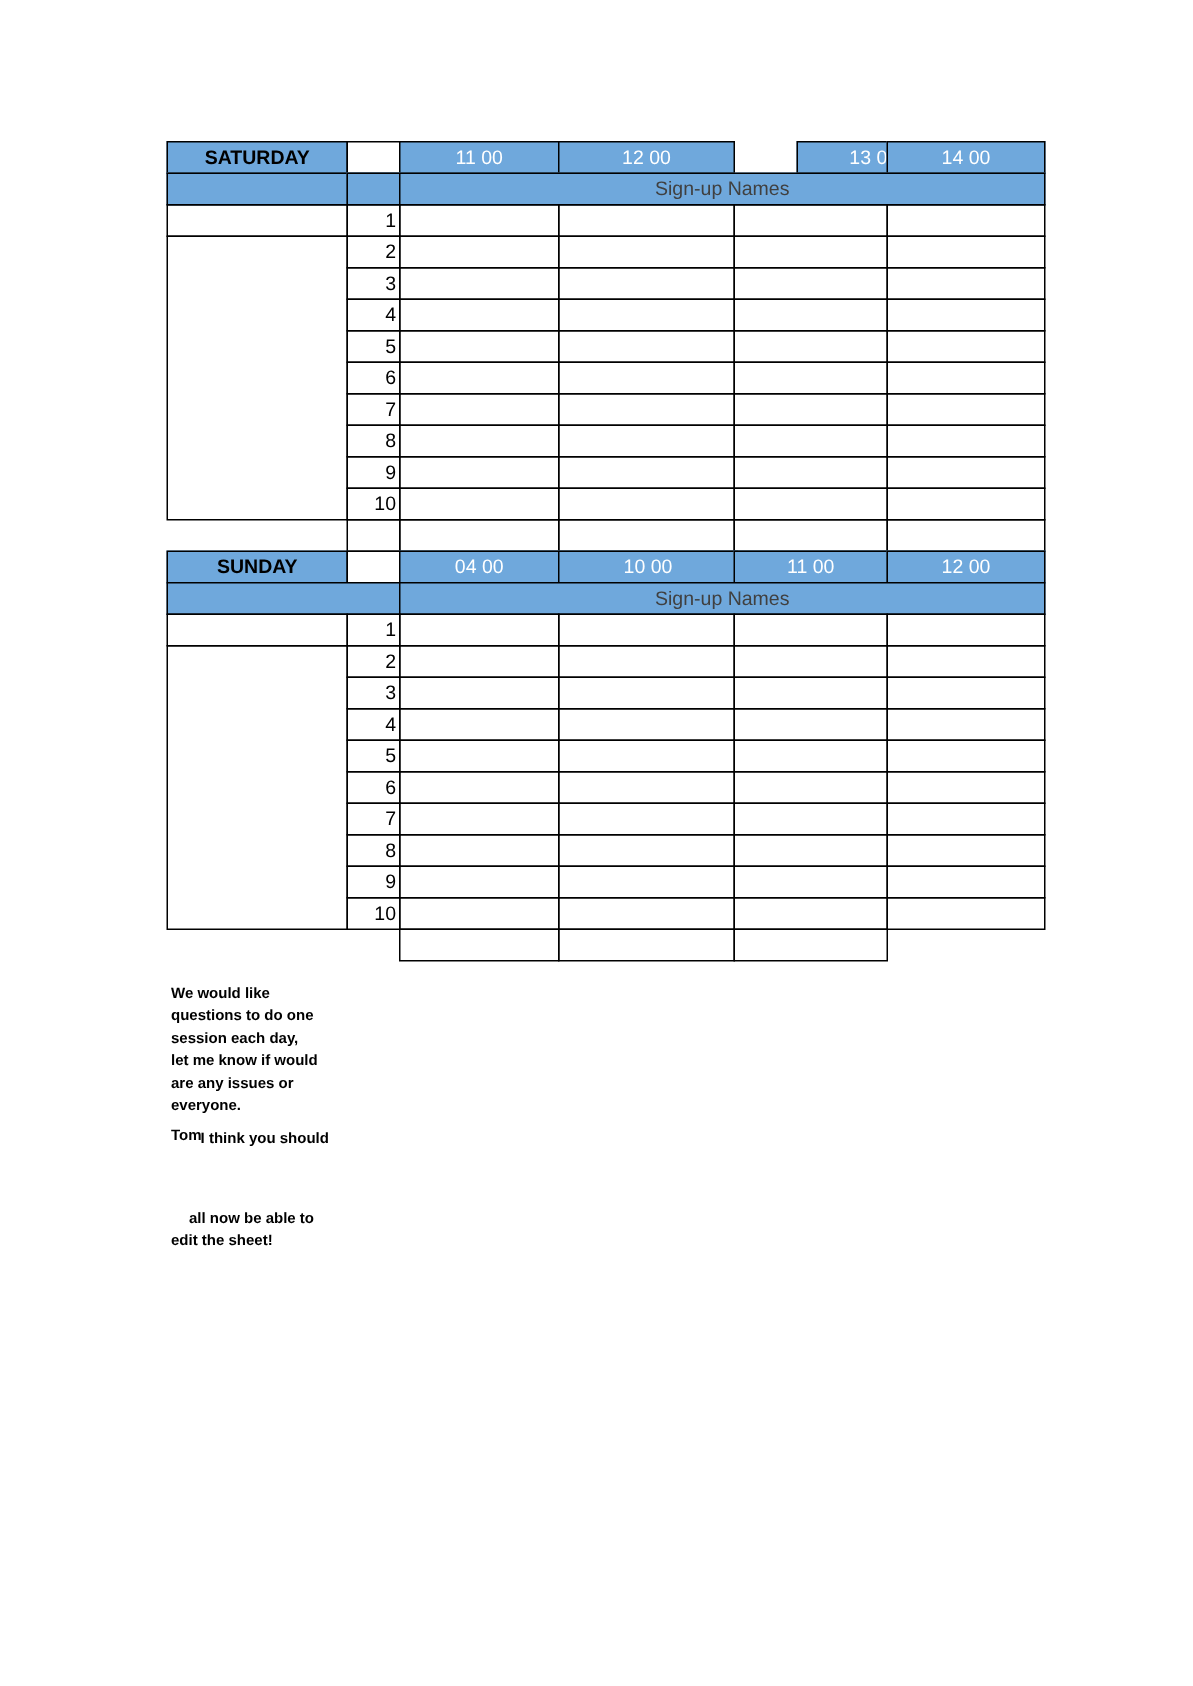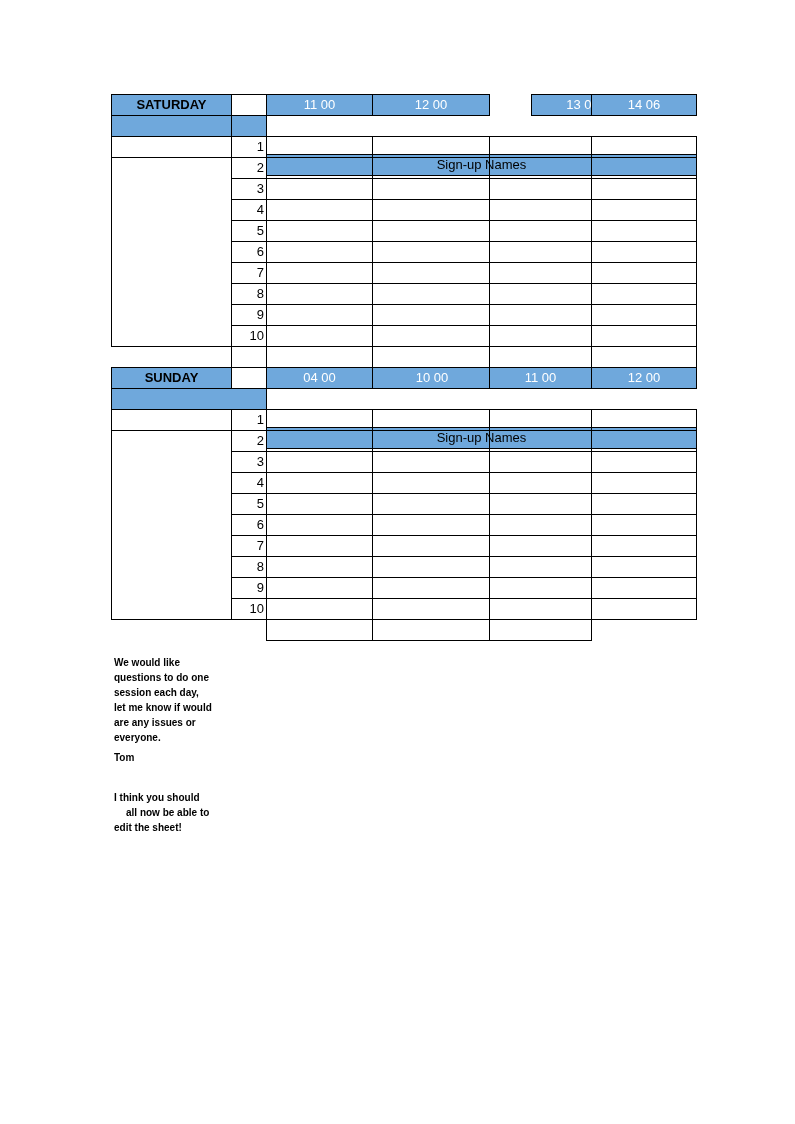--- a/index.html
+++ b/index.html
@@ -4,33 +4,33 @@
 <style>
   html, body { margin:0; padding:0; background:#ffffff; }
   body { width:795px; height:1124px; position:relative; overflow:hidden;
          font-family:"Liberation Sans", sans-serif; color:#000; }
   .c { position:absolute; box-sizing:border-box; font-size:13px; line-height:20px; }
   .blue { background:#6fa8dc; }
   .b { border:1px solid #000; }
   .day { font-weight:bold; text-align:center; font-size:13px; color:#000; }
   .time { color:#ffffff; text-align:center; font-size:13px; }
   .num { text-align:right; padding-right:2px; font-size:13px; }
-  .signup { color:#000000; text-align:center; font-size:13px;margin-top:39px; }
+  .signup { color:#404040; text-align:center; font-size:13px; }
   .note { position:absolute; left:114px; font-size:10px; line-height:15px; width:125px;font-weight:bold; }
 </style>
 </head>
 <body>
 
 <div id="sheet">
     <div class="c blue b day" style="left: 111px; top: 94px; width: 121px; height: 22px;">SATURDAY</div>
     <div class="c b" style="left: 231px; top: 94px; width: 36px; height: 22px;"></div>
     <div class="c blue b time" style="left: 266px; top: 94px; width: 107px; height: 22px;">11 00</div>
     <div class="c blue b time" style="left: 372px; top: 94px; width: 118px; height: 22px;">12 00</div>
     <div class="c blue b time" style="left: 489px; top: 94px; width: 103px; height: 22px; margin-left: 42px;">13 00</div>
-    <div class="c blue b time" style="left: 591px; top: 94px; width: 106px; height: 22px;">14 06</div>
+    <div class="c blue b time" style="left: 591px; top: 94px; width: 106px; height: 22px;">14 00</div>
     <div class="c blue b" style="left: 111px; top: 115px; width: 121px; height: 22px;"></div>
     <div class="c blue b" style="left: 231px; top: 115px; width: 36px; height: 22px;"></div>
     <div class="c blue b signup" style="left: 266px; top: 115px; width: 431px; height: 22px;">Sign-up Names</div>
     <div class="c b" style="left: 111px; top: 136px; width: 121px; height: 22px;"></div>
     <div class="c b" style="left: 111px; top: 157px; width: 121px; height: 190px;"></div>
     <div class="c b num" style="left: 231px; top: 136px; width: 36px; height: 22px;">1</div>
     <div class="c b" style="left: 266px; top: 136px; width: 107px; height: 22px;"></div>
     <div class="c b" style="left: 372px; top: 136px; width: 118px; height: 22px;"></div>
     <div class="c b" style="left: 489px; top: 136px; width: 103px; height: 22px;"></div>
     <div class="c b" style="left: 591px; top: 136px; width: 106px; height: 22px;"></div>
@@ -147,16 +147,16 @@
     <div class="c b" style="left: 266px; top: 619px; width: 107px; height: 22px;"></div>
     <div class="c b" style="left: 372px; top: 619px; width: 118px; height: 22px;"></div>
     <div class="c b" style="left: 489px; top: 619px; width: 103px; height: 22px;"></div>
     <div class="note" style="top: 655px;">We would like</div>
     <div class="note" style="top: 670px;">questions to do one</div>
     <div class="note" style="top: 685px;">session each day,</div>
     <div class="note" style="top: 700px;">let me know if would</div>
     <div class="note" style="top: 715px;">are any issues or</div>
     <div class="note" style="top: 730px;">everyone.</div>
     <div class="note" style="top: 750px;">Tom</div>
-    <div class="note" style="top: 790px;">I think you should</div>
+    <div class="note" style="top: 752px; text-align: center;">I think you should</div>
     <div class="note" style="top: 805px; margin-left: 12px;">all now be able to</div>
     <div class="note" style="top: 820px;">edit the sheet!</div>
   </div>
 
 </body></html>

